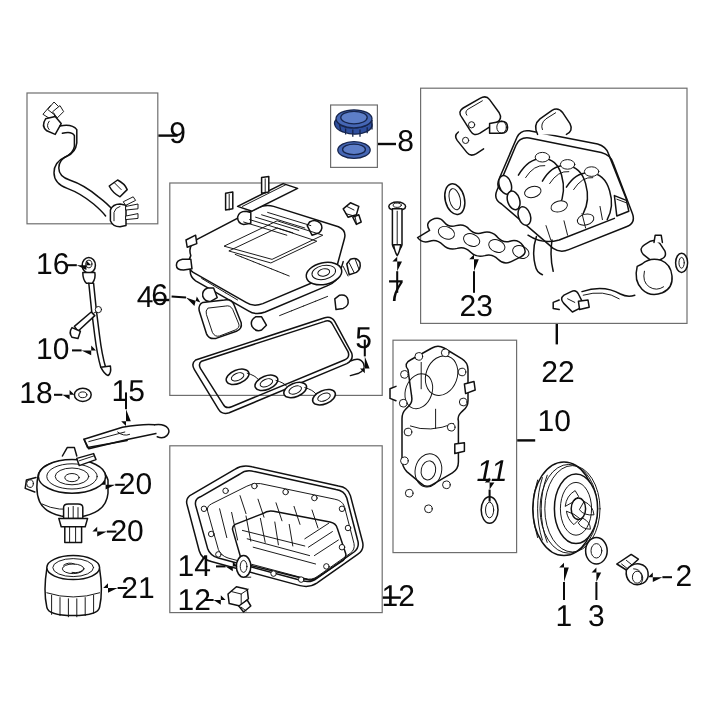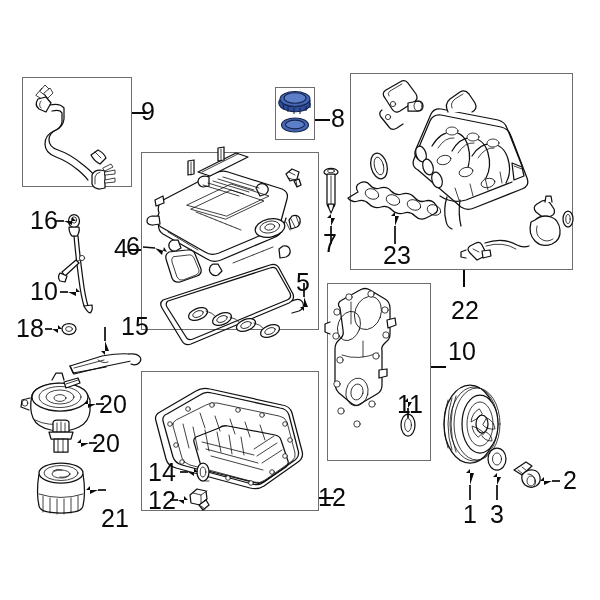--- a/index.html
+++ b/index.html
@@ -528,29 +528,29 @@
   <div class="lead h" style="left:319px; top:497px; width:15px;"></div>
 
   <div class="num" style="left:141px; top:99px;">9</div>
   <div class="num" style="left:331px; top:106px;">8</div>
   <div class="num" style="left:30px;  top:208px;">16</div>
   <div class="num" style="left:114px; top:236px;">4</div>
   <div class="num" style="left:126px; top:234px;">6</div>
   <div class="num" style="left:323px; top:231px;">7</div>
   <div class="num" style="left:30px;  top:279px;">10</div>
   <div class="num" style="left:16px;  top:316px;">18</div>
-  <div class="num" style="left:93px;  top:314px;margin-left:28px;">15</div>
+  <div class="num" style="left:93px;  top:314px;">15</div>
   <div class="num" style="left:296px; top:270px;">5</div>
   <div class="num" style="left:383px; top:243px;">23</div>
   <div class="num" style="left:451px; top:298px;">22</div>
   <div class="num" style="left:448px; top:339px;">10</div>
-  <div class="num" style="left:397px; top:392px;">11</div>
+  <div class="num" style="left:397px; top:381px;font-style:italic;">11</div>
   <div class="num" style="left:99px;  top:392px;">20</div>
   <div class="num" style="left:92px;  top:431px;">20</div>
-  <div class="num" style="left:101px; top:478px;margin-top:28px;">21</div>
+  <div class="num" style="left:101px; top:478px;">21</div>
   <div class="num" style="left:148px; top:460px;">14</div>
   <div class="num" style="left:148px; top:488px;">12</div>
   <div class="num" style="left:318px; top:485px;">12</div>
   <div class="num" style="left:463px; top:502px;">1</div>
   <div class="num" style="left:490px; top:502px;">3</div>
   <div class="num" style="left:563px; top:468px;">2</div>
 
 </div>
 
 </body></html>

